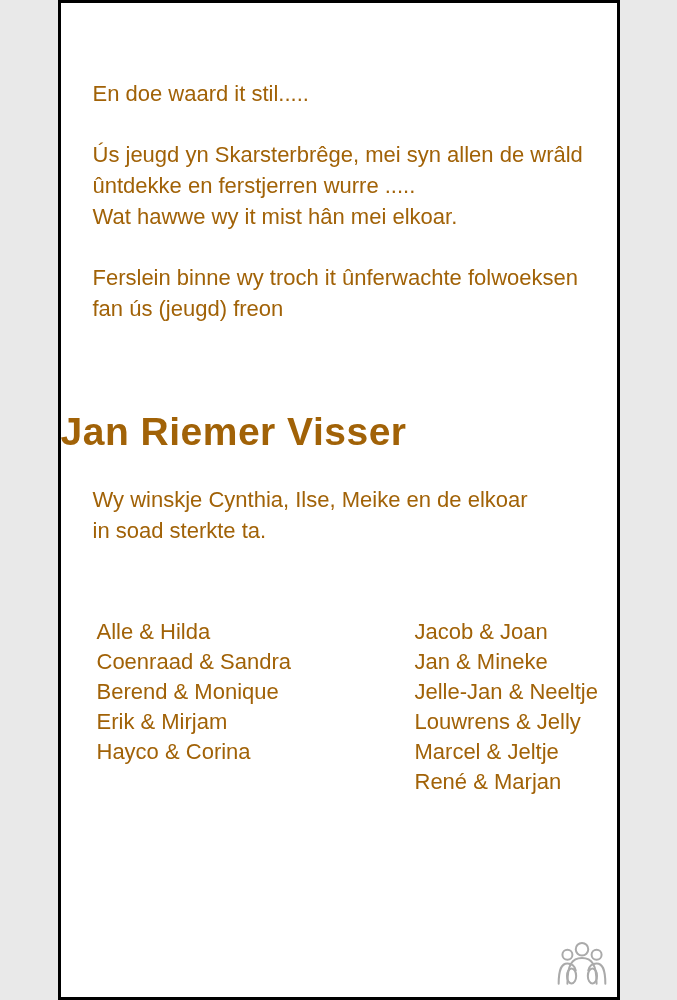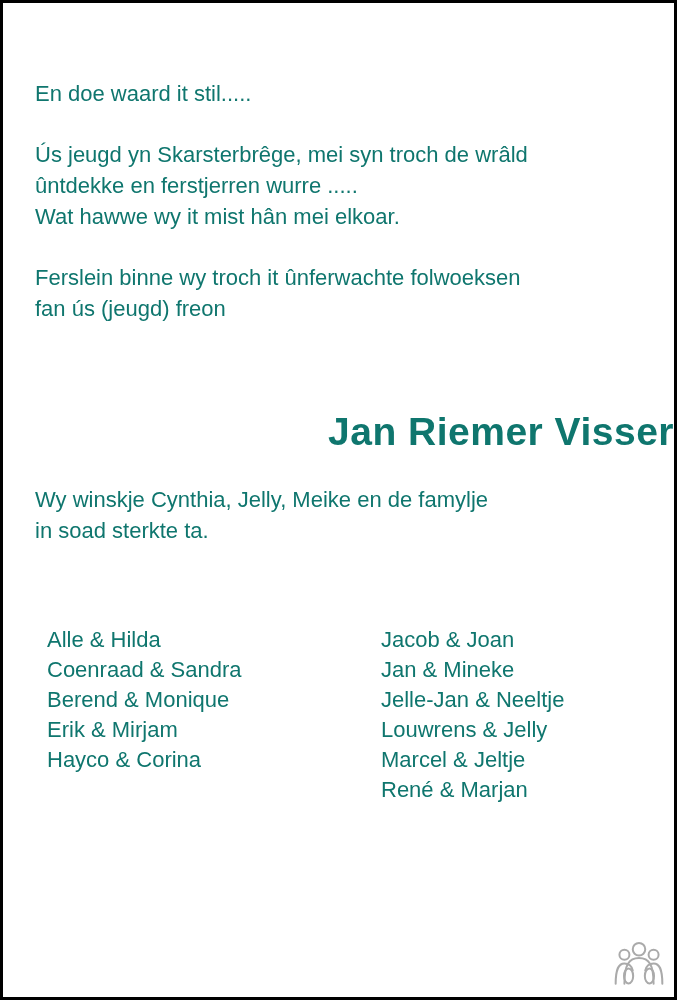--- a/index.html
+++ b/index.html
@@ -1,70 +1,70 @@
 <!DOCTYPE html>
 <html><head>
 <meta charset="utf-8">
 <style>
   html,body{margin:0;padding:0;background:#e9e9e9;}
   .page{
     position:relative;
-    width:677px;height:1000px;
+    width:562px;height:1000px;
     box-sizing:border-box;
     background:#fff;
     border:3px solid #000;
     overflow:hidden;
     font-family:"Liberation Sans",sans-serif;
-    color:#0f766e;
+    color:#a16207;
     margin:0 auto;
   }
   .content{padding-left:32px;font-size:22px;line-height:31px;}
   .line{white-space:nowrap;}
   .opening{margin-top:75px;}
   .para{margin-top:30px;}
   .name{
     margin:86px 0 0 -32px;
-    text-align:right;
+    text-align:left;
     font-size:39px;
     line-height:44px;
     font-weight:bold;
     letter-spacing:.5px;
     white-space:nowrap;
   }
   .tribute{margin-top:87px;}
   .condolence{margin-top:30px;}
   .columns{display:flex;margin-top:67px;line-height:30px;}
-  .col{list-style:none;margin:12px;padding:0;}
+  .col{list-style:none;margin:4px;padding:0;}
   .col.left{width:310px;}
   .logo{position:absolute;right:10px;bottom:12px;width:50px;height:44px;}
 </style>
 </head>
 <body>
 
 <div class="page">
   <div class="content">
 
     <div class="line opening">En doe waard it stil.....</div>
 
     <div class="para">
-      <div class="line">Ús jeugd yn Skarsterbrêge, mei syn troch de wrâld</div>
+      <div class="line">Ús jeugd yn Skarsterbrêge, mei syn allen de wrâld</div>
       <div class="line">ûntdekke en ferstjerren wurre .....</div>
       <div class="line">Wat hawwe wy it mist hân mei elkoar.</div>
     </div>
 
     <div class="para">
       <div class="line">Ferslein binne wy troch it ûnferwachte folwoeksen</div>
       <div class="line">fan ús (jeugd) freon</div>
     </div>
 
     <div class="name">Jan Riemer Visser</div>
 
 
     <div class="para condolence">
-      <div class="line">Wy winskje Cynthia, Jelly, Meike en de famylje</div>
+      <div class="line">Wy winskje Cynthia, Ilse, Meike en de elkoar</div>
       <div class="line">in soad sterkte ta.</div>
     </div>
 
     <div class="columns">
       <ul class="col left">
         <li class="line">Alle &amp; Hilda</li>
         <li class="line">Coenraad &amp; Sandra</li>
         <li class="line">Berend &amp; Monique</li>
         <li class="line">Erik &amp; Mirjam</li>
         <li class="line">Hayco &amp; Corina</li>

